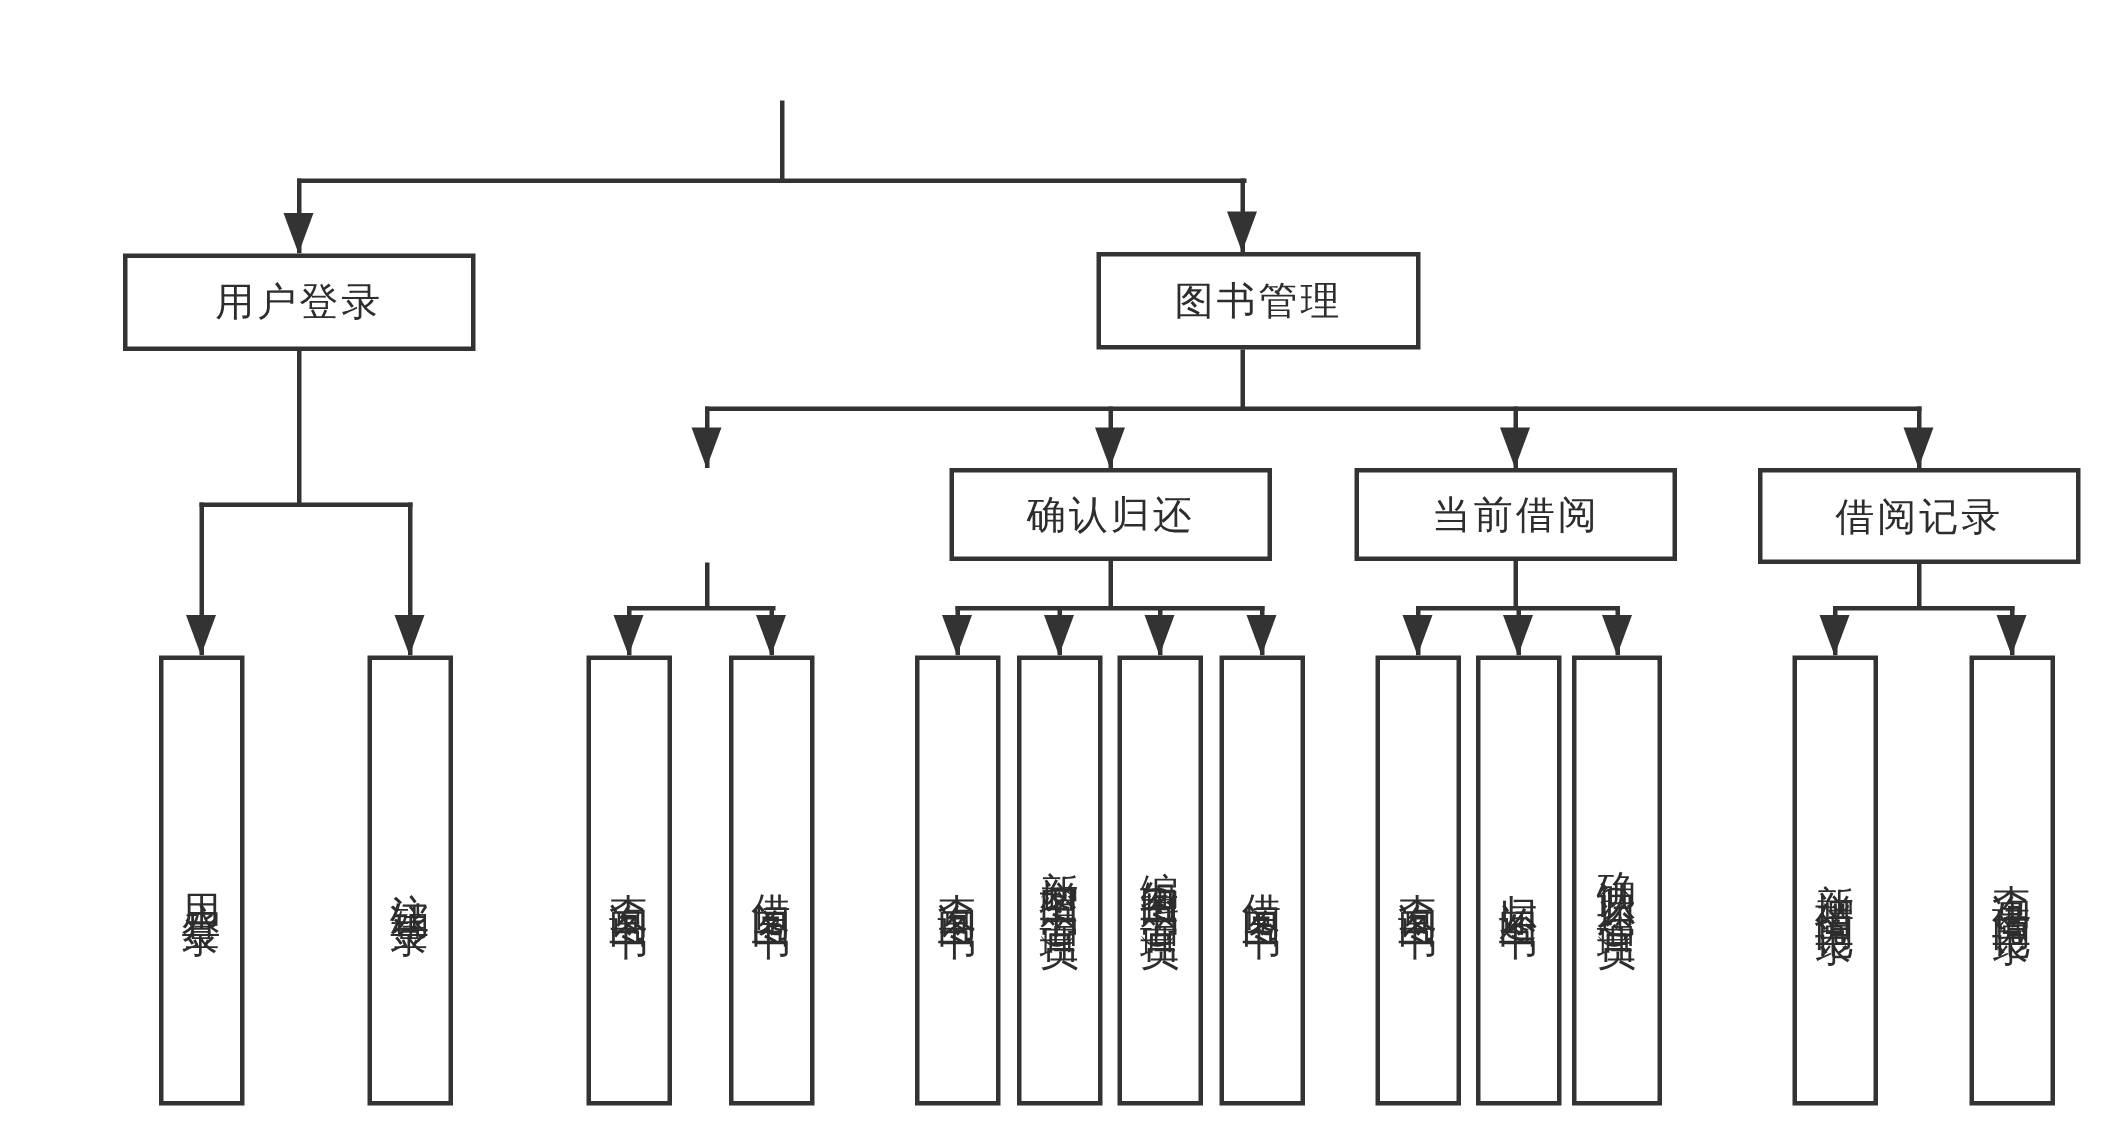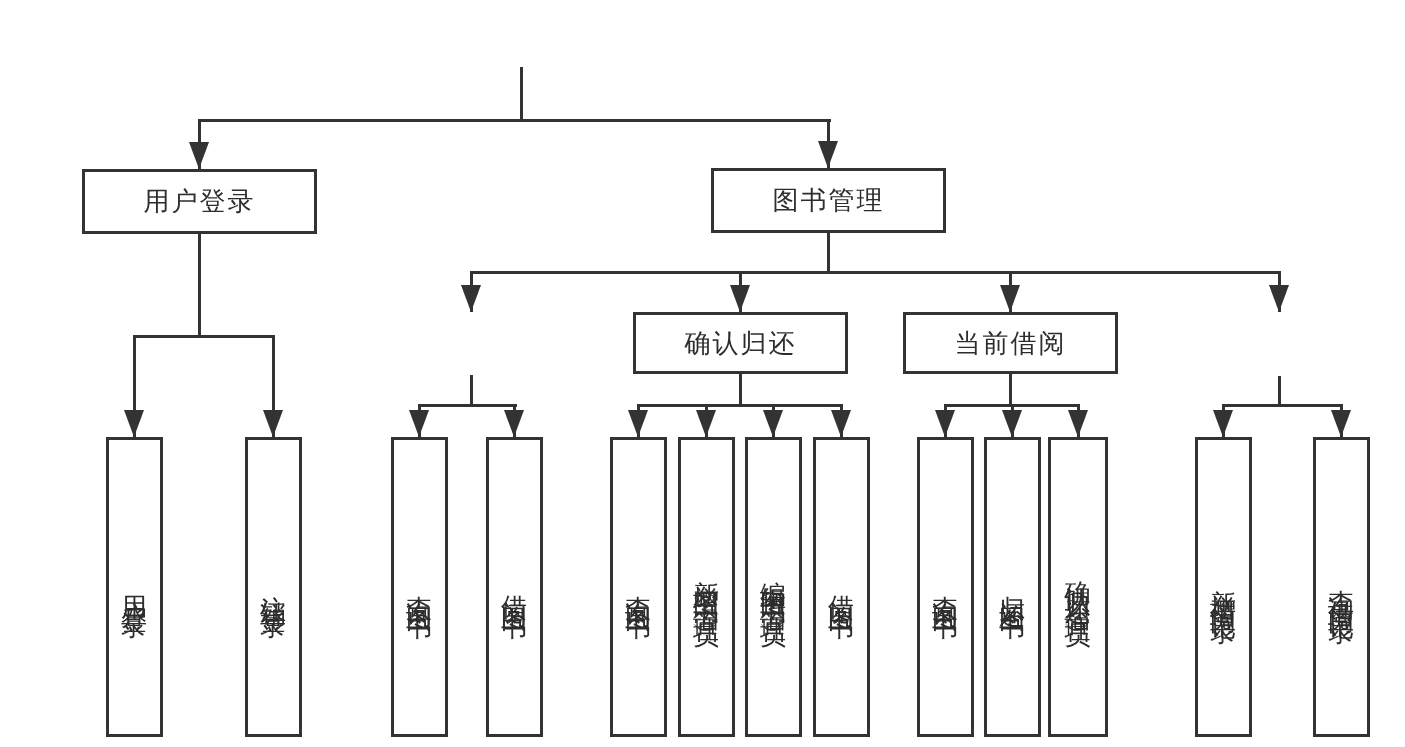--- a/index.html
+++ b/index.html
@@ -44,21 +44,21 @@
   <div class="vline" style="left:520px;top:67px;height:53px"></div>
   <div class="hline" style="left:198px;top:119px;width:633px"></div>
   <div class="vline" style="left:198px;top:119px;height:50px"></div>
   <div class="arrow" style="left:189px;top:142px"></div>
   <div class="vline" style="left:827px;top:119px;height:49px"></div>
   <div class="arrow" style="left:818px;top:141px"></div>
 
   <div class="box hbox" style="left:82px;top:169px;width:235px;height:65px">
     <span class="lbl">用户登录</span>
   </div>
-  <div class="box hbox" style="left:711px;top:168px;width:235px;height:65px">
+  <div class="box hbox" style="left:731px;top:168px;width:216px;height:65px">
     <span class="lbl">图书管理</span>
   </div>
 
   <div class="vline" style="left:198px;top:234px;height:102px"></div>
   <div class="hline" style="left:133px;top:335px;width:142px"></div>
   <div class="vline" style="left:133px;top:335px;height:102px"></div>
   <div class="arrow" style="left:124px;top:410px"></div>
   <div class="vline" style="left:272px;top:335px;height:102px"></div>
   <div class="arrow" style="left:263px;top:410px"></div>
 
@@ -71,20 +71,23 @@
   <div class="vline" style="left:1009px;top:271px;height:41px"></div>
   <div class="arrow" style="left:1000px;top:285px"></div>
   <div class="vline" style="left:1278px;top:271px;height:41px"></div>
   <div class="arrow" style="left:1269px;top:285px"></div>
 
   <div class="box hbox" style="left:633px;top:312px;width:215px;height:62px">
     <span class="lbl">确认归还</span>
   </div>
   <div class="box hbox" style="left:903px;top:312px;width:215px;height:62px">
     <span class="lbl">当前借阅</span>
+  </div>
+  <div class="box hbox" style="left:1172px;top:312px;width:215px;height:64px">
+    <span class="lbl">借阅记录</span>
   </div>
 
   <div class="vline" style="left:470px;top:375px;height:31px"></div>
   <div class="hline" style="left:418px;top:404px;width:99px"></div>
   <div class="vline" style="left:418px;top:404px;height:33px"></div>
   <div class="arrow" style="left:409px;top:410px"></div>
   <div class="vline" style="left:513px;top:404px;height:33px"></div>
   <div class="arrow" style="left:504px;top:410px"></div>
 
   <div class="vline" style="left:739px;top:374px;height:32px"></div>

